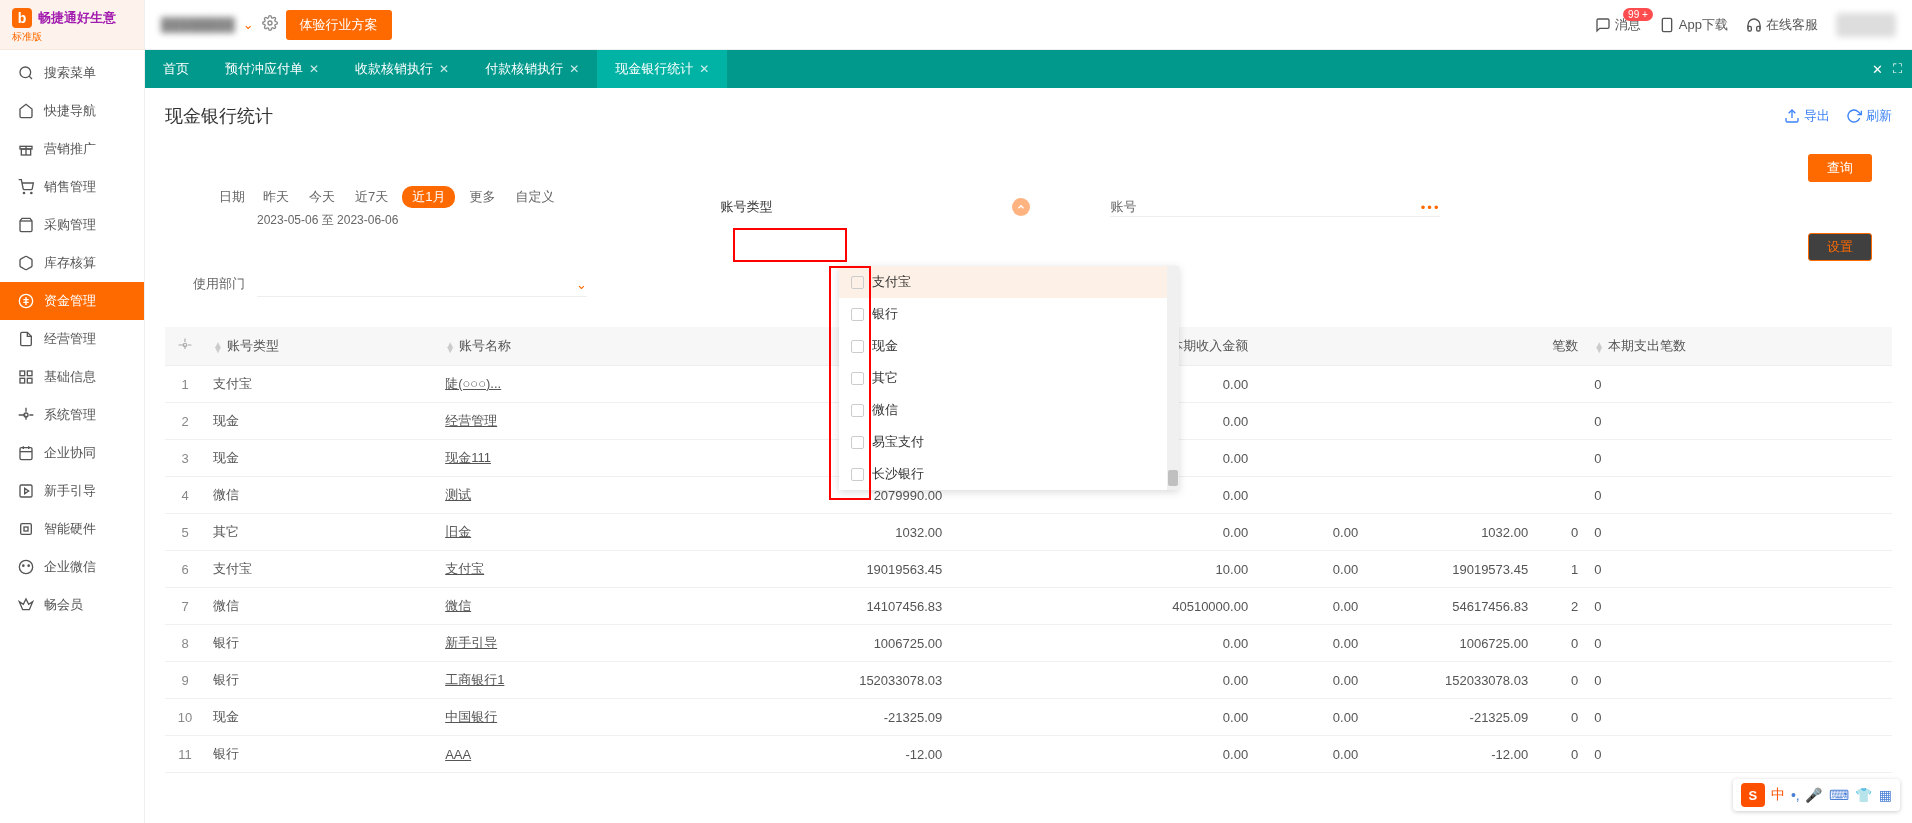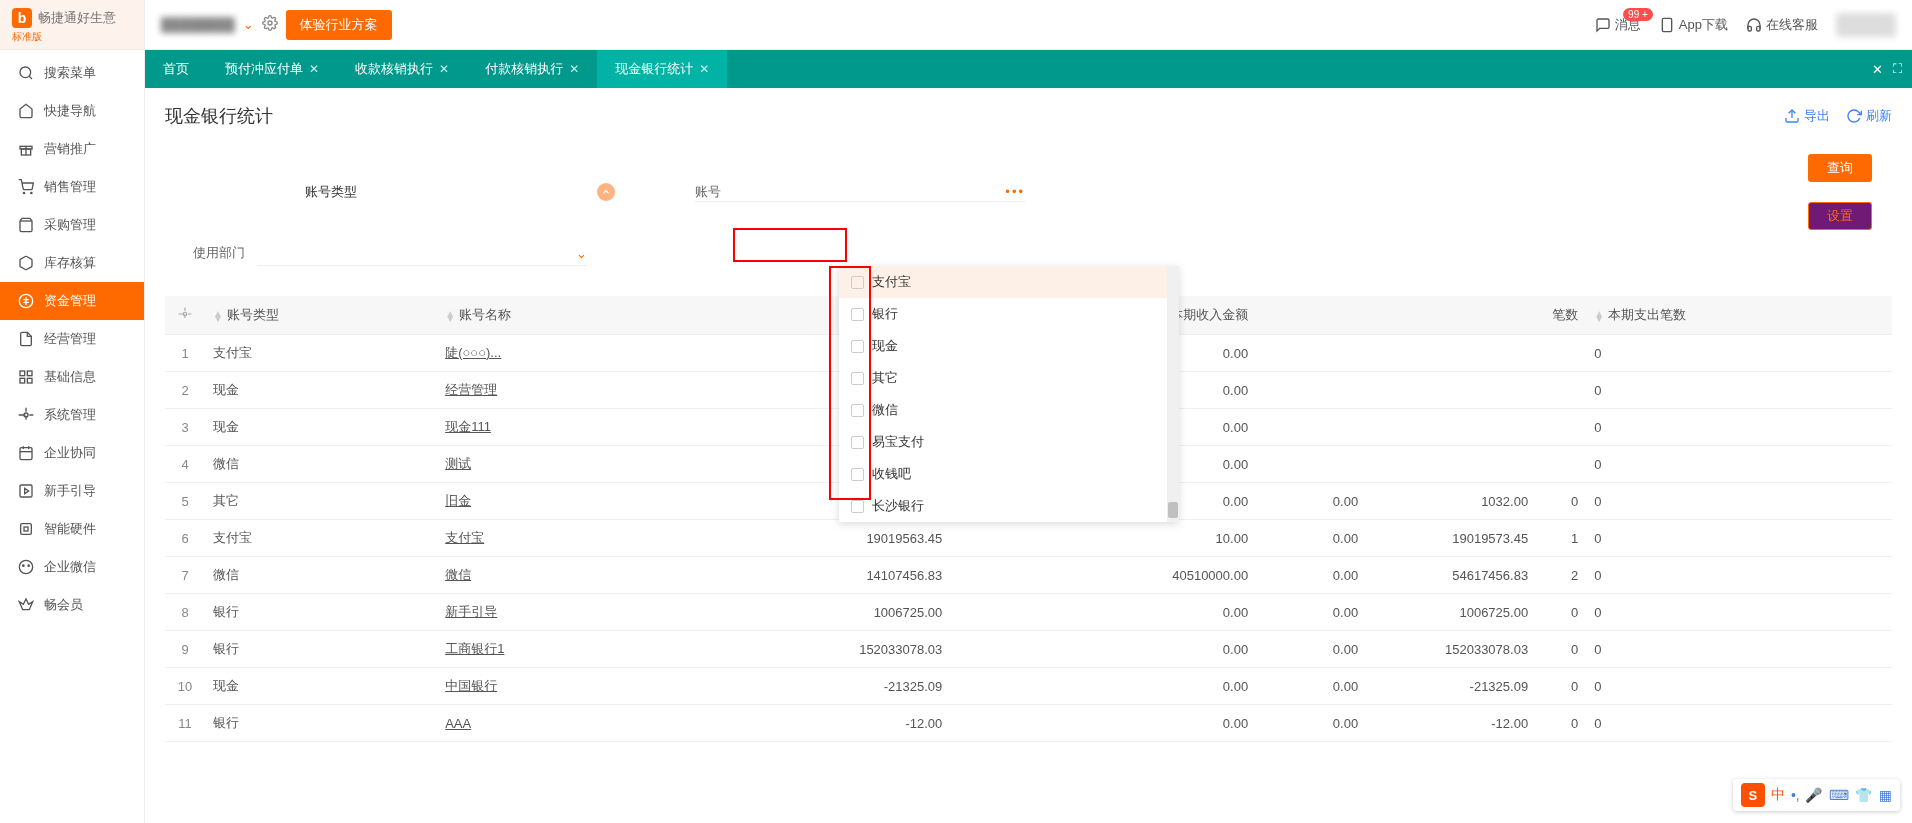--- a/index.html
+++ b/index.html
@@ -2,21 +2,21 @@
 <html><head>
 <meta charset="utf-8">
 <style>
 * { margin: 0; padding: 0; box-sizing: border-box; }
 body { font-family: "Microsoft YaHei", Arial, sans-serif; font-size: 13px; color: #333; background: #fff; }
 .app { display: flex; height: 823px; width: 1912px; position: relative; }
 .sidebar { width: 145px; background: #fff; border-right: 1px solid #eee; flex-shrink: 0; }
 .logo-area { height: 50px; padding: 8px 12px; background: #fdf3ec; border-bottom: 1px solid #f5e8dd; }
 .logo-row { display: flex; align-items: center; gap: 6px; }
 .logo-icon { width: 20px; height: 20px; background: #ff6a00; border-radius: 4px; display: flex; align-items: center; justify-content: center; color: #fff; font-weight: bold; font-size: 14px; }
-.logo-text { font-size: 13px; color: #737373; font-weight: 400; }
+.logo-text { font-size: 13px; color: #a21caf; font-weight: 700; }
 .logo-sub { font-size: 10px; color: #ff6a00; margin-top: 2px; }
 .nav-list { padding: 4px 0; }
 .nav-item { display: flex; align-items: center; gap: 10px; padding: 10px 18px; color: #555; cursor: pointer; }
 .nav-item.active { background: #ff6a00; color: #fff; }
 .nav-icon { width: 16px; height: 16px; display: flex; align-items: center; justify-content: center; }
 .nav-icon svg { width: 16px; height: 16px; }
 .main { flex: 1; display: flex; flex-direction: column; overflow: hidden; }
 .topbar { height: 50px; display: flex; align-items: center; padding: 0 16px; border-bottom: 1px solid #eee; gap: 12px; }
 .topbar-left { display: flex; align-items: center; gap: 8px; }
 .company-name { color: #888; filter: blur(3px); }
@@ -49,21 +49,21 @@
 .account-type-field { position: relative; width: 310px; border-bottom: 1px solid transparent; display: flex; align-items: center; }
 .account-type-label { color: #333; }
 .account-type-input { flex: 1; border: none; outline: none; padding: 4px; }
 .chevron-circle { width: 18px; height: 18px; background: #ffb380; border-radius: 50%; display: flex; align-items: center; justify-content: center; color: #fff; }
 .account-field { width: 330px; border-bottom: 1px solid #eee; display: flex; align-items: center; }
 .account-label { color: #666; margin-right: 10px; }
 .account-value { flex: 1; }
 .dots { color: #ff6a00; cursor: pointer; letter-spacing: 2px; }
 .filter-buttons { display: flex; flex-direction: column; gap: 20px; margin-left: auto; }
 .btn-primary { padding: 5px 18px; background: #ff6a00; color: #fff; border: none; border-radius: 3px; cursor: pointer; font-size: 13px; }
-.btn-outline { padding: 4px 18px; background: #701a75; color: #ff6a00; border: 1px solid #ff6a00; border-radius: 3px; cursor: pointer; font-size: 13px; }
+.btn-outline { padding: 4px 18px; background: #404040; color: #ff6a00; border: 1px solid #ff6a00; border-radius: 3px; cursor: pointer; font-size: 13px; margin-top: 31px; }
 .dept-row { display: flex; align-items: flex-start; gap: 12px; }
 .dept-field { width: 330px; border-bottom: 1px solid #eee; display: flex; align-items: center; padding: 4px 0; }
 .dept-chevron { margin-left: auto; color: #ff6a00; }
 .red-box-1 { position: absolute; top: 140px; left: 588px; width: 114px; height: 34px; border: 2px solid #ff0000; pointer-events: none; z-index: 100; }
 .red-box-2 { position: absolute; top: 178px; left: 684px; width: 42px; height: 234px; border: 2px solid #ff0000; pointer-events: none; z-index: 100; }
 .dropdown { position: absolute; top: 178px; left: 694px; width: 340px; background: #fff; box-shadow: 0 2px 8px rgba(0,0,0,0.15); z-index: 50; }
 .dropdown-item { display: flex; align-items: center; gap: 8px; padding: 7px 12px; cursor: pointer; }
 .dropdown-item.hover { background: #fdf0e6; }
 .dropdown-checkbox { width: 13px; height: 13px; border: 1px solid #ccc; border-radius: 2px; }
 .dropdown-scroll { width: 12px; background: #f0f0f0; position: absolute; right: 0; top: 0; bottom: 0; }
@@ -323,20 +323,34 @@
                 <polyline points="23 4 23 10 17 10"></polyline>
                 <path d="M20.49 15a9 9 0 1 1-2.12-9.36L23 10"></path>
               </svg>
             <span>刷新</span>
           </div>
         </div>
       </div>
 
       <div class="filter-panel">
         <div class="filter-row">
+          <div class="filter-item">
+            <div class="filter-label">日期</div>
+            <div>
+              <div class="date-options" id="date-opts">
+                  <span class="date-opt">昨天</span>
+                  <span class="date-opt">今天</span>
+                  <span class="date-opt">近7天</span>
+                  <span class="date-opt active">近1月</span>
+                  <span class="date-opt">更多</span>
+                  <span class="date-opt">自定义</span>
+                </div>
+              <div class="date-range">2023-05-06 至 2023-06-06</div>
+            </div>
+          </div>
 
           <div class="filter-item" style="margin-left:120px;">
             <div class="account-type-field">
               <span class="account-type-label">账号类型</span>
               <input class="account-type-input" style="width: 6px;">
               <div class="chevron-circle" style="margin-left:auto;">
                 <svg width="10" height="10" viewBox="0 0 24 24" fill="none" stroke="#fff" stroke-width="3">
                     <polyline points="18 15 12 9 6 15"></polyline>
                   </svg>
               </div>
@@ -551,24 +565,20 @@
             <div class="dropdown-item">
               <span class="dropdown-checkbox"></span>
               <span>微信</span>
             </div>
             <div class="dropdown-item">
               <span class="dropdown-checkbox"></span>
               <span>易宝支付</span>
             </div>
             <div class="dropdown-item">
               <span class="dropdown-checkbox"></span>
-              <span>收钱吧</span>
-            </div>
-            <div class="dropdown-item">
-              <span class="dropdown-checkbox"></span>
               <span>长沙银行</span>
             </div>
           </div>
         <div class="dropdown-scroll">
           <div class="dropdown-thumb"></div>
         </div>
       </div>
     </div>
   </div>
 

